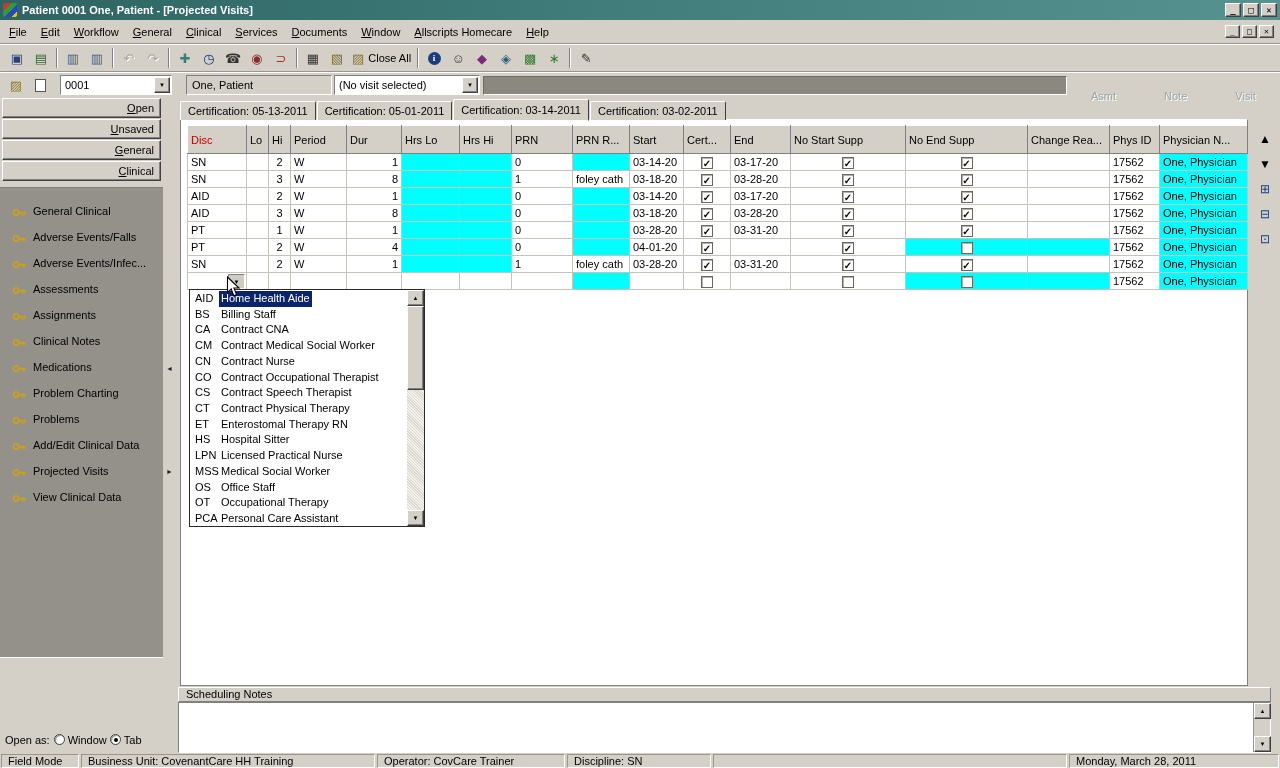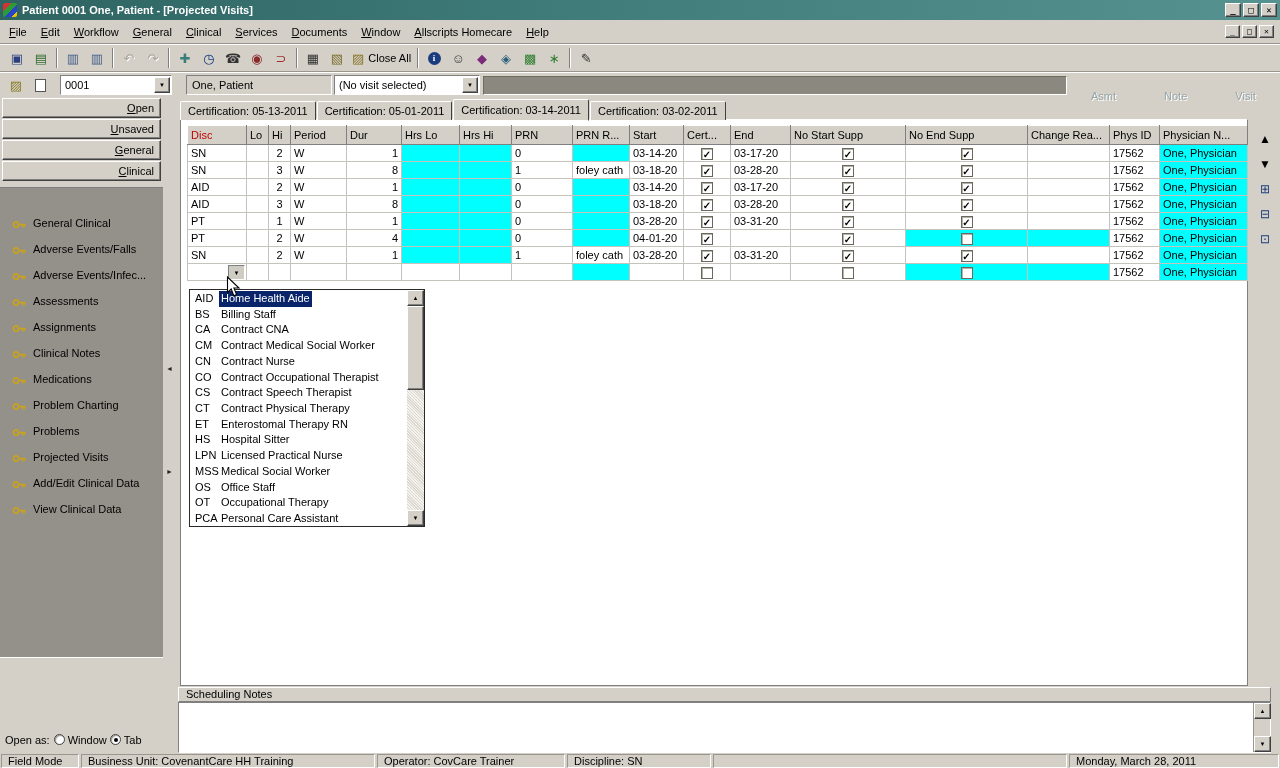--- a/index.html
+++ b/index.html
@@ -53,21 +53,21 @@
   #tb2-panel{width:584px;height:19px;margin-left:3px;background:#8a887f;border:1px solid;
              border-color:#6d6b64 #fff #fff #6d6b64;}
   #tb2-actions{display:flex;margin-left:24px;gap:48px;}
   .tb2-action{color:#97a5a8;text-shadow:1px 1px 0 #fff;margin-top:21px;}
 
   
   #sidebar{position:absolute;left:0;top:97px;width:163px;height:656px;}
   .side-btn{display:block;width:159px;height:20px;margin:1px 2px;text-align:right;line-height:17px;
             font-family:inherit;font-size:11px;}
   #nav-panel{position:absolute;left:0;top:90px;width:163px;height:471px;background:#94918a;
-             border-top:1px solid #808080;border-bottom:1px solid #fff;padding-top:22px;}
+             border-top:1px solid #808080;border-bottom:1px solid #fff;padding-top:10px;}
   .nav-item{display:flex;align-items:center;height:26px;padding-left:12px;gap:7px;white-space:nowrap;}
   .key-ic{width:14px;height:9px;flex:none;display:inline-block;}
   #side-bottom{position:absolute;left:0;top:561px;width:163px;}
   #openas{position:absolute;left:0;top:629px;width:163px;height:27px;display:flex;align-items:center;
           padding-left:5px;gap:4px;}
   .radio{display:inline-block;width:11px;height:11px;border-radius:50%;background:#fff;border:1px solid #404040;
          box-shadow:inset 1px 1px 1px #9a968e;position:relative;flex:none;}
   .radio.sel::after{content:"";position:absolute;left:3px;top:3px;width:4px;height:4px;border-radius:50%;background:#000;}
 
   #splitter{position:absolute;left:163px;top:97px;width:15px;height:656px;}
@@ -76,21 +76,21 @@
   
   #main{position:absolute;left:178px;top:97px;width:1102px;height:656px;}
   #tabstrip{position:absolute;left:2px;top:1px;height:22px;display:flex;align-items:flex-end;z-index:2;}
   .tab{height:19px;line-height:18px;padding:0 7px;background:#d4d0c8;border:1px solid;
        border-color:#fff #404040 #404040 #fff;border-bottom:none;margin-right:1px;
        border-top-left-radius:2px;border-top-right-radius:2px;white-space:nowrap;}
   .tab.active{height:22px;line-height:21px;margin-bottom:-1px;border-bottom:1px solid #fff;position:relative;z-index:3;}
   #content-panel{position:absolute;left:2px;top:22px;width:1068px;height:567px;background:#fff;
                  border:1px solid #808080;border-top-color:#fff;}
   #grid{position:absolute;left:6px;top:5px;border-collapse:collapse;table-layout:fixed;width:1060px;}
-  #grid th{background:#d4d0c8;border:1px solid;border-color:#fff #808080 #808080 #fff;height:19px;
+  #grid th{background:#d4d0c8;border:1px solid;border-color:#fff #808080 #808080 #fff;height:28px;
            font-weight:normal;text-align:left;padding:0 3px;white-space:nowrap;overflow:hidden;}
   #grid td{border:1px solid #c6c3bd;height:17px;padding:0 3px;white-space:nowrap;overflow:hidden;
            background:#fff;vertical-align:middle;}
   #grid td.cy{background:#00ffff;}
   #grid td.ctr{text-align:center;}
   #grid td.rt{text-align:right;}
   .cb{display:inline-block;width:12px;height:12px;background:#fff;border:1px solid #6a675f;
       box-shadow:inset 1px 1px 0 #b5b2aa;font-size:10px;line-height:11px;text-align:center;
       vertical-align:middle;font-weight:bold;}
   .cell-dd{float:right;width:17px;height:15px;background:#cfccc4;border:1px solid;
@@ -342,30 +342,30 @@
           </svg></span>
         <span>Problems</span>
       </div>
       <div class="nav-item">
         <span class="key-ic"><svg width="14" height="9" viewBox="0 0 14 9">
             <circle cx="4" cy="4.5" r="2.7" fill="none" stroke="#caa21b" stroke-width="1.7"></circle>
             <rect x="6.5" y="3.8" width="7" height="1.6" fill="#caa21b"></rect>
             <rect x="10" y="5" width="1.4" height="2.6" fill="#caa21b"></rect>
             <rect x="12.4" y="5" width="1.2" height="2.1" fill="#caa21b"></rect>
           </svg></span>
+        <span>Add/Edit Clinical Data</span>
+      </div>
+      <div class="nav-item">
+        <span class="key-ic"><svg width="14" height="9" viewBox="0 0 14 9">
+            <circle cx="4" cy="4.5" r="2.7" fill="none" stroke="#caa21b" stroke-width="1.7"></circle>
+            <rect x="6.5" y="3.8" width="7" height="1.6" fill="#caa21b"></rect>
+            <rect x="10" y="5" width="1.4" height="2.6" fill="#caa21b"></rect>
+            <rect x="12.4" y="5" width="1.2" height="2.1" fill="#caa21b"></rect>
+          </svg></span>
         <span>Projected Visits</span>
-      </div>
-      <div class="nav-item">
-        <span class="key-ic"><svg width="14" height="9" viewBox="0 0 14 9">
-            <circle cx="4" cy="4.5" r="2.7" fill="none" stroke="#caa21b" stroke-width="1.7"></circle>
-            <rect x="6.5" y="3.8" width="7" height="1.6" fill="#caa21b"></rect>
-            <rect x="10" y="5" width="1.4" height="2.6" fill="#caa21b"></rect>
-            <rect x="12.4" y="5" width="1.2" height="2.1" fill="#caa21b"></rect>
-          </svg></span>
-        <span>Add/Edit Clinical Data</span>
       </div>
       <div class="nav-item">
         <span class="key-ic"><svg width="14" height="9" viewBox="0 0 14 9">
             <circle cx="4" cy="4.5" r="2.7" fill="none" stroke="#caa21b" stroke-width="1.7"></circle>
             <rect x="6.5" y="3.8" width="7" height="1.6" fill="#caa21b"></rect>
             <rect x="10" y="5" width="1.4" height="2.6" fill="#caa21b"></rect>
             <rect x="12.4" y="5" width="1.2" height="2.1" fill="#caa21b"></rect>
           </svg></span>
         <span>View Clinical Data</span>
       </div>

